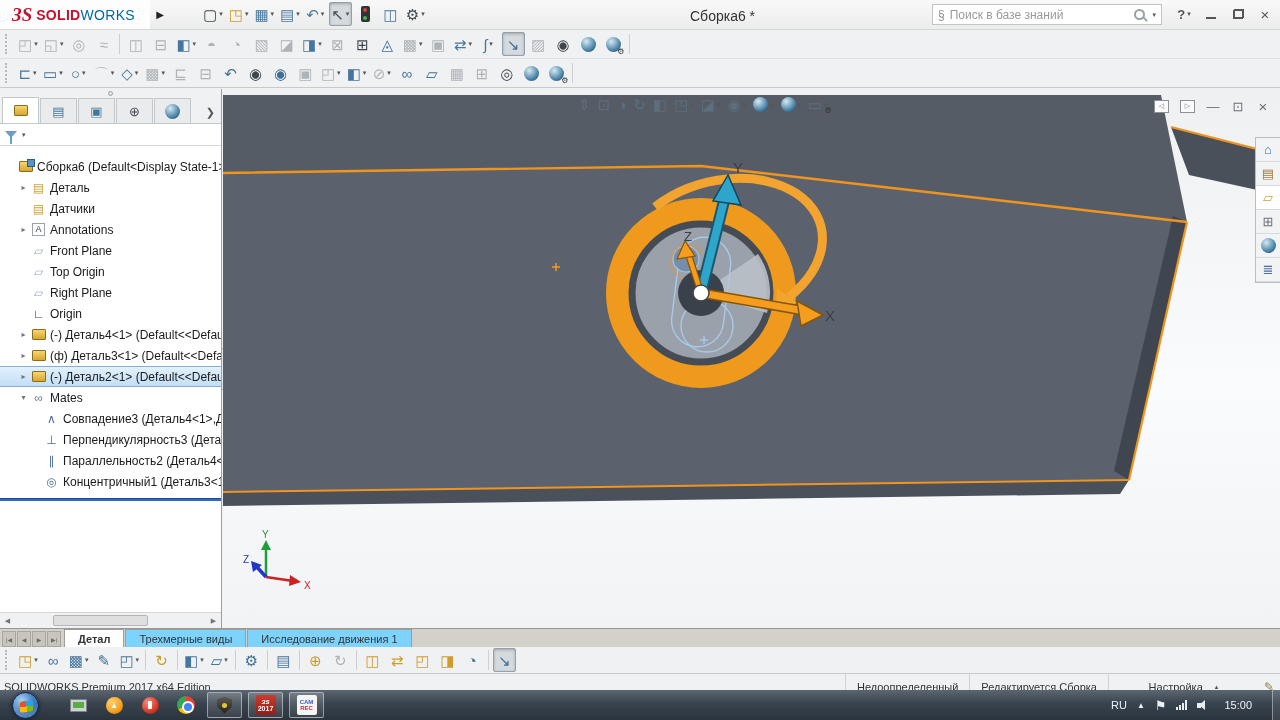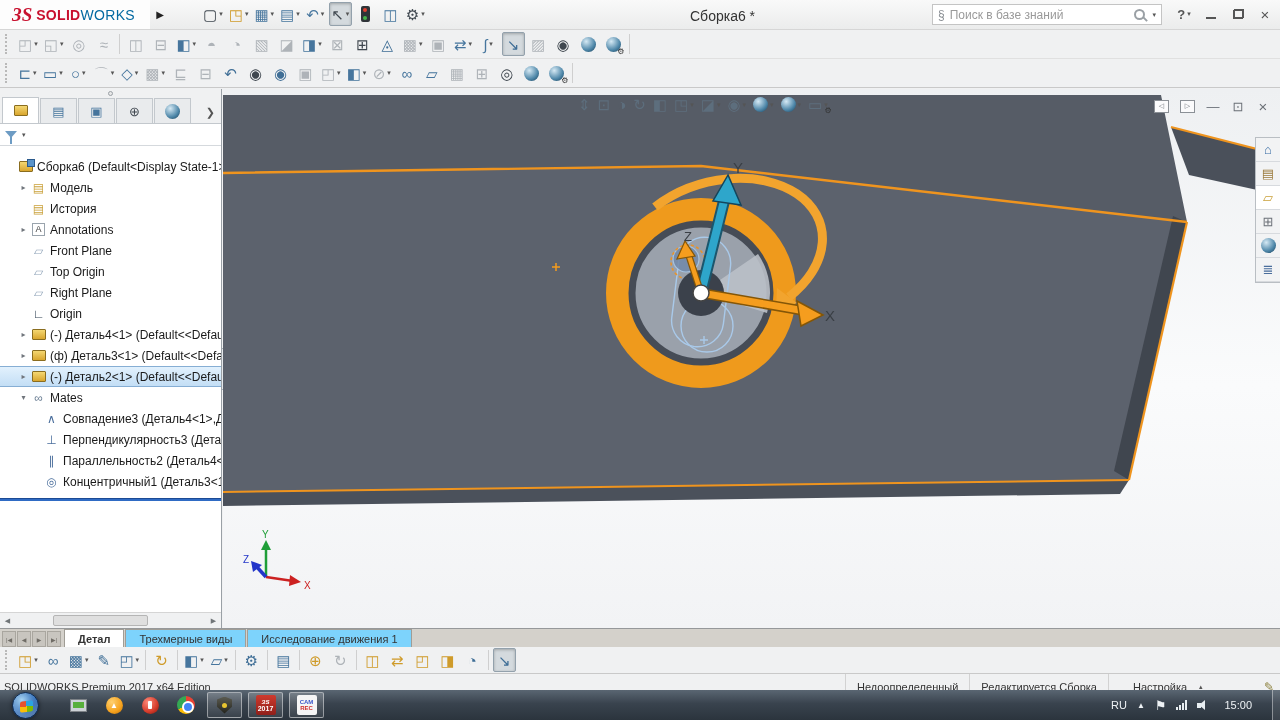--- a/index.html
+++ b/index.html
@@ -94,21 +94,21 @@
   .navbtn{width:14px;background:#c8c5bf;border:1px solid #a9a69f;font-size:6px;color:#6f6c66;display:flex;align-items:center;justify-content:center}
   .dtab{padding:0 13px;display:flex;align-items:center;font-size:11px;background:#7dd3fc;border:1px solid #a09d96;border-bottom:none;margin-right:1px;color:#333}
   .dtab.active{background:#fff;font-weight:bold}
 
   
   #btoolbar{position:absolute;top:647px;left:0;right:0;height:26px;background:#f0f1f2;display:flex;align-items:center;padding-left:3px}
   #statusbar{position:absolute;top:673px;left:0;right:0;height:27px;background:#f0f1f2;border-top:1px solid #c9c9c9;font-size:11px;color:#333;display:flex;align-items:center}
   .sb-left{padding-left:4px}
   .sb-right{margin-left:auto;display:flex;align-items:stretch;height:100%}
   .sb-cell{padding:0 11px;border-left:1px solid #d2d2d2;display:flex;align-items:center}
-  .sb-custom{padding:0 24px;border-left:1px solid #d2d2d2;display:flex;align-items:center;gap:12px;min-width:150px;}
+  .sb-custom{padding:0 24px;border-left:1px solid #d2d2d2;display:flex;align-items:center;gap:12px;min-width:150px;justify-content:center}
   .sb-caret{font-size:7px;color:#555}
   .sb-edit{padding:0 6px;display:flex;align-items:center;color:#8a7f3a;font-size:12px}
 
   
   #taskbar{position:absolute;top:690px;left:0;right:0;height:30px;background:linear-gradient(#5a6672,#39434e 45%,#2b343d);display:flex;align-items:center}
   .orb{width:27px;height:27px;border-radius:50%;margin:0 10px 0 12px;background:radial-gradient(circle at 35% 28%,#a8d4f2,#2f6db8 55%,#15366b);border:1px solid #0e2a50;box-shadow:inset 0 -5px 7px rgba(255,255,255,.28),0 0 4px rgba(0,0,0,.5);position:relative}
   .orb i{position:absolute;left:7px;top:8px;width:13px;height:11px;background:conic-gradient(from 0deg at 50% 50%,#2ca3e0 0 25%,#7fba00 0 50%,#fbbc09 0 75%,#e8512d 0);border-radius:2px;transform:skewY(-6deg)}
   .tb-icons{display:flex;align-items:center;gap:6px;margin-left:14px}
   .tb-icon{width:30px;height:26px;display:flex;align-items:center;justify-content:center}
   .tb-icon.boxed{border:1px solid rgba(255,255,255,.45);background:linear-gradient(rgba(255,255,255,.20),rgba(255,255,255,.06));border-radius:2px;width:35px}
@@ -408,28 +408,28 @@
           <span class="ticon">
             <span class="chip-asm"></span>
           </span>
           <span>Сборка6  (Default&lt;Display State-1&gt;)</span>
         </div>
         <div class="titem" style="padding-left: 17px;">
           <span class="exp">▸</span>
           <span class="ticon">
             <span style="color: rgb(202, 162, 60);">▤</span>
           </span>
-          <span>Модель</span>
+          <span>Деталь</span>
         </div>
         <div class="titem" style="padding-left: 17px;">
           <span class="exp"></span>
           <span class="ticon">
             <span style="color: rgb(202, 162, 60);">▤</span>
           </span>
-          <span>История</span>
+          <span>Датчики</span>
         </div>
         <div class="titem" style="padding-left: 17px;">
           <span class="exp">▸</span>
           <span class="ticon">
             <span class="ic-ann">A</span>
           </span>
           <span>Annotations</span>
         </div>
         <div class="titem" style="padding-left: 17px;">
           <span class="exp"></span>

